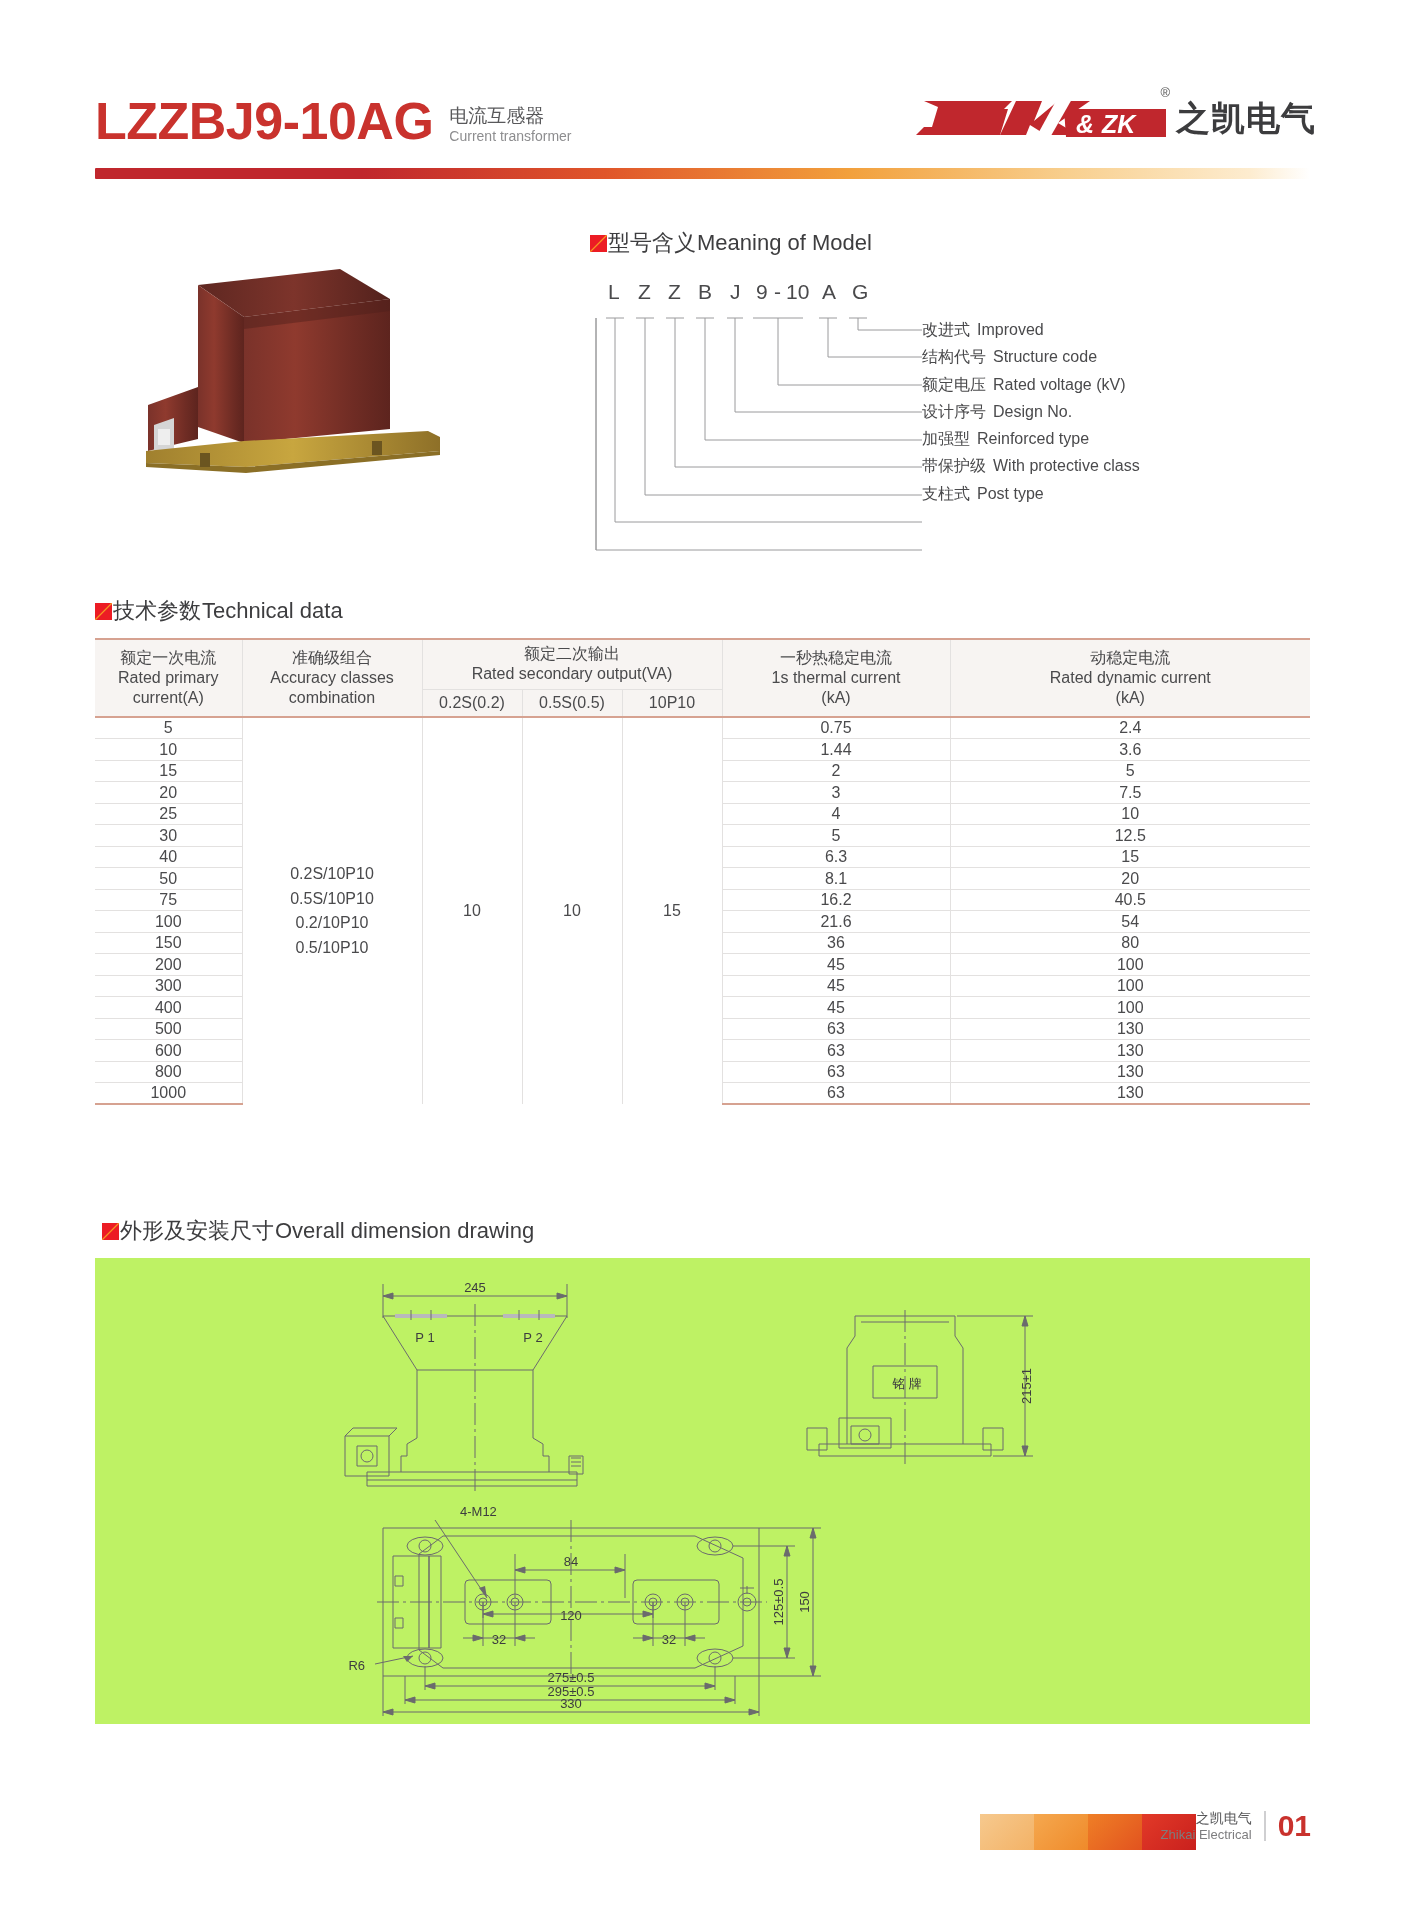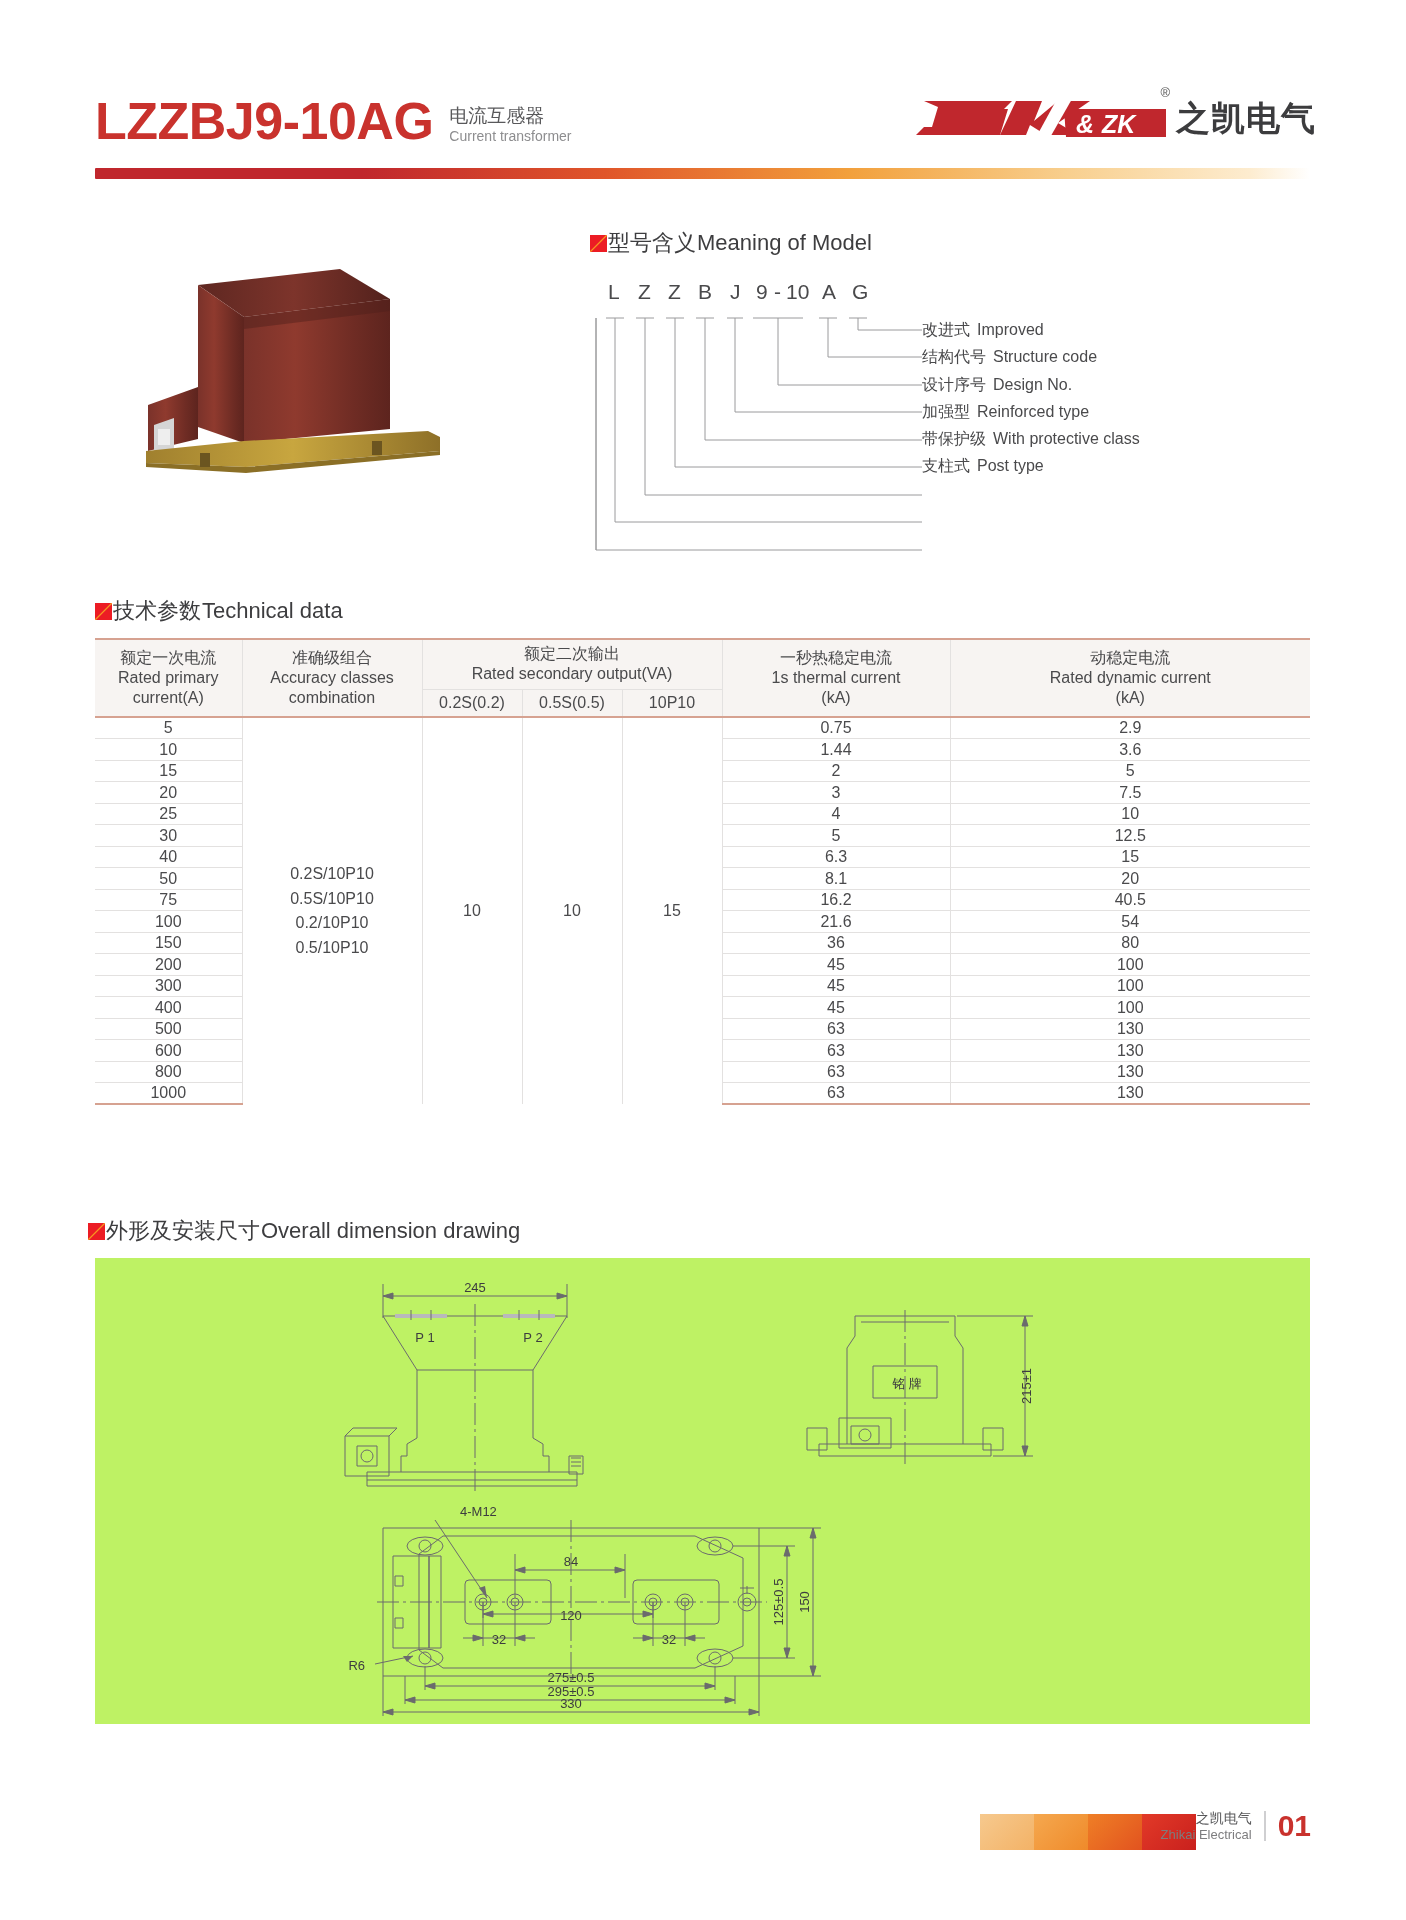--- a/index.html
+++ b/index.html
@@ -67,21 +67,21 @@
   table.tech thead th { background:#f7f4f2; padding:4px 2px; line-height:1.28; }
   table.tech thead .sub th { border-top:1px solid #e3e1e0; padding:3px 2px; }
   table.tech tbody tr td { border-top:1px solid #e3e1e0; height:21.5px; padding:0; }
   table.tech tbody tr:first-child td { border-top:2px solid #d6a291; }
   table.tech tbody tr:last-child td { border-bottom:2px solid #d6a291; }
   table.tech .edge-l { border-left:none; }
   table.tech .edge-r { border-right:none; }
   .acc-cell { line-height:1.55; font-size:16px; }
 
   
-  .dim-head { position:absolute; left:80px; top:1216px;padding-left:8px; }
+  .dim-head { position:absolute; left:94px; top:1216px;padding-left:8px; }
   .dim-box { position:absolute; left:95px; top:1258px; width:1215px; height:466px; background:#bef264; }
   .dim-box svg { display:block; }
 
   
   .footer { position:absolute; left:0; top:1806px; width:1406px; height:70px; }
   .foot-bars { position:absolute; right:210px; top:8px; display:flex; height:36px; }
   .foot-brand { position:absolute; right:95px; top:4px; text-align:right; display:flex; align-items:center; gap:12px; }
   .fb-text { text-align:right; line-height:1.2; }
   .fb-cn { font-size:14px; color:#59595b; display:block; }
   .fb-en { font-size:13px; color:#7d7d7f; display:block; }
@@ -203,20 +203,23 @@
         <line x1="6" y1="2" x2="6" y2="234"></line>
       </g>
     </svg>
 
     <div class="mm-labels">
       <div class="mm-row">
         <span class="cn">改进式</span><span>Improved</span>
       </div>
       <div class="mm-row">
         <span class="cn">结构代号</span><span>Structure code</span>
+      </div>
+      <div class="mm-row">
+        <span class="cn">额定电压</span><span>Rated voltage (kV)</span>
       </div>
       <div class="mm-row">
         <span class="cn">设计序号</span><span>Design No.</span>
       </div>
       <div class="mm-row">
         <span class="cn">加强型</span><span>Reinforced type</span>
       </div>
       <div class="mm-row">
         <span class="cn">带保护级</span><span>With protective class</span>
       </div>
@@ -277,21 +280,21 @@
     </tr>
   </thead>
   <tbody id="tech-body">
       <tr>
         <td class="edge-l">5</td>
         <td rowspan="18" class="acc-cell">0.2S/10P10<br>0.5S/10P10<br>0.2/10P10<br>0.5/10P10</td>
         <td rowspan="18">10</td>
         <td rowspan="18">10</td>
         <td rowspan="18">15</td>
         <td>0.75</td>
-        <td class="edge-r">2.9</td>
+        <td class="edge-r">2.4</td>
       </tr>
       <tr>
         <td class="edge-l">10</td>
         <td>1.44</td>
         <td class="edge-r">3.6</td>
       </tr>
       <tr>
         <td class="edge-l">15</td>
         <td>2</td>
         <td class="edge-r">5</td>

